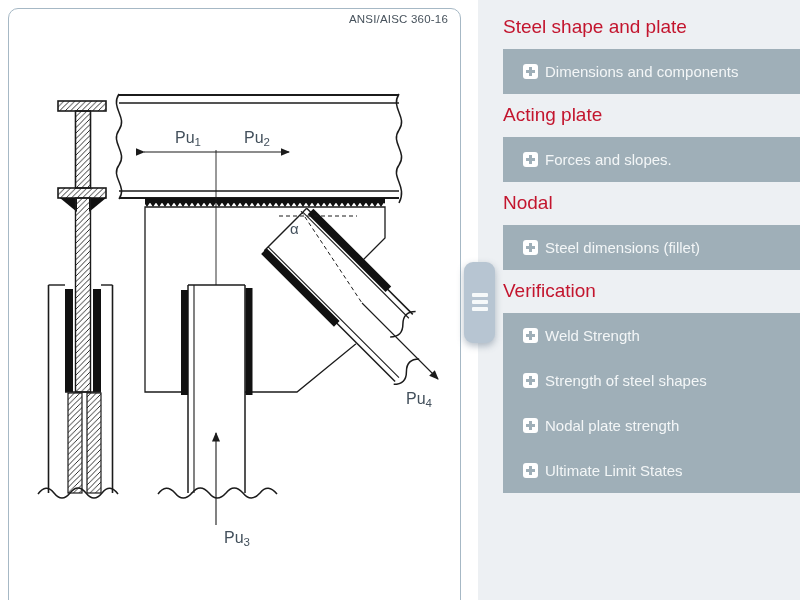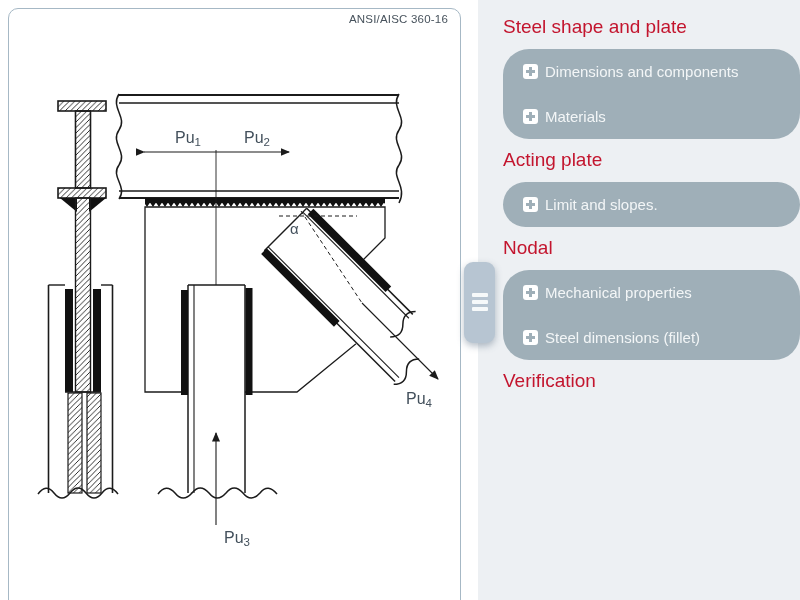--- a/index.html
+++ b/index.html
@@ -26,21 +26,21 @@
   
   .side-panel{
     position:absolute;left:478px;top:0;width:322px;height:600px;
     background:#edf0f3;box-sizing:border-box;padding-top:14px;
   }
   .menu-heading{
     margin:0 12px 9px 25px;height:26px;line-height:26px;
     font-size:19px;font-weight:400;color:#c3152e;
   }
   .menu-block{
-    background:#9fafb8;margin:0 0 8px 25px;border-radius:26px;
+    background:#9fafb8;margin:0 0 8px 25px;
   }
   .menu-item{
     height:45px;display:flex;align-items:center;gap:7px;
     padding-left:20px;cursor:pointer;
   }
   .menu-item-label{
     font-size:15px;color:#f3f6f7;
   }
   .plus-icon{
     width:15px;height:15px;background:#ffffff;border-radius:3px;
@@ -171,47 +171,57 @@
 </div>
 
 <div class="side-panel">
 
   <h2 class="menu-heading">Steel shape and plate</h2>
   <div class="menu-block">
     <div class="menu-item">
       <span class="plus-icon"></span>
       <span class="menu-item-label">Dimensions and components</span>
     </div>
-    <div class="menu-item">
-      <span class="plus-icon"></span>
-      <span class="menu-item-label">Materials</span>
-    </div>
   </div>
 
   <h2 class="menu-heading">Acting plate</h2>
   <div class="menu-block">
     <div class="menu-item">
       <span class="plus-icon"></span>
-      <span class="menu-item-label">Limit and slopes.</span>
+      <span class="menu-item-label">Forces and slopes.</span>
     </div>
   </div>
 
   <h2 class="menu-heading">Nodal</h2>
   <div class="menu-block">
     <div class="menu-item">
       <span class="plus-icon"></span>
-      <span class="menu-item-label">Mechanical properties</span>
-    </div>
-    <div class="menu-item">
-      <span class="plus-icon"></span>
       <span class="menu-item-label">Steel dimensions (fillet)</span>
     </div>
   </div>
 
   <h2 class="menu-heading">Verification</h2>
+  <div class="menu-block">
+    <div class="menu-item">
+      <span class="plus-icon"></span>
+      <span class="menu-item-label">Weld Strength</span>
+    </div>
+    <div class="menu-item">
+      <span class="plus-icon"></span>
+      <span class="menu-item-label">Strength of steel shapes</span>
+    </div>
+    <div class="menu-item">
+      <span class="plus-icon"></span>
+      <span class="menu-item-label">Nodal plate strength</span>
+    </div>
+    <div class="menu-item">
+      <span class="plus-icon"></span>
+      <span class="menu-item-label">Ultimate Limit States</span>
+    </div>
+  </div>
 
 </div>
 
 <div class="panel-toggle">
   <span class="bar"></span>
   <span class="bar"></span>
   <span class="bar"></span>
 </div>
 
 </body></html>

